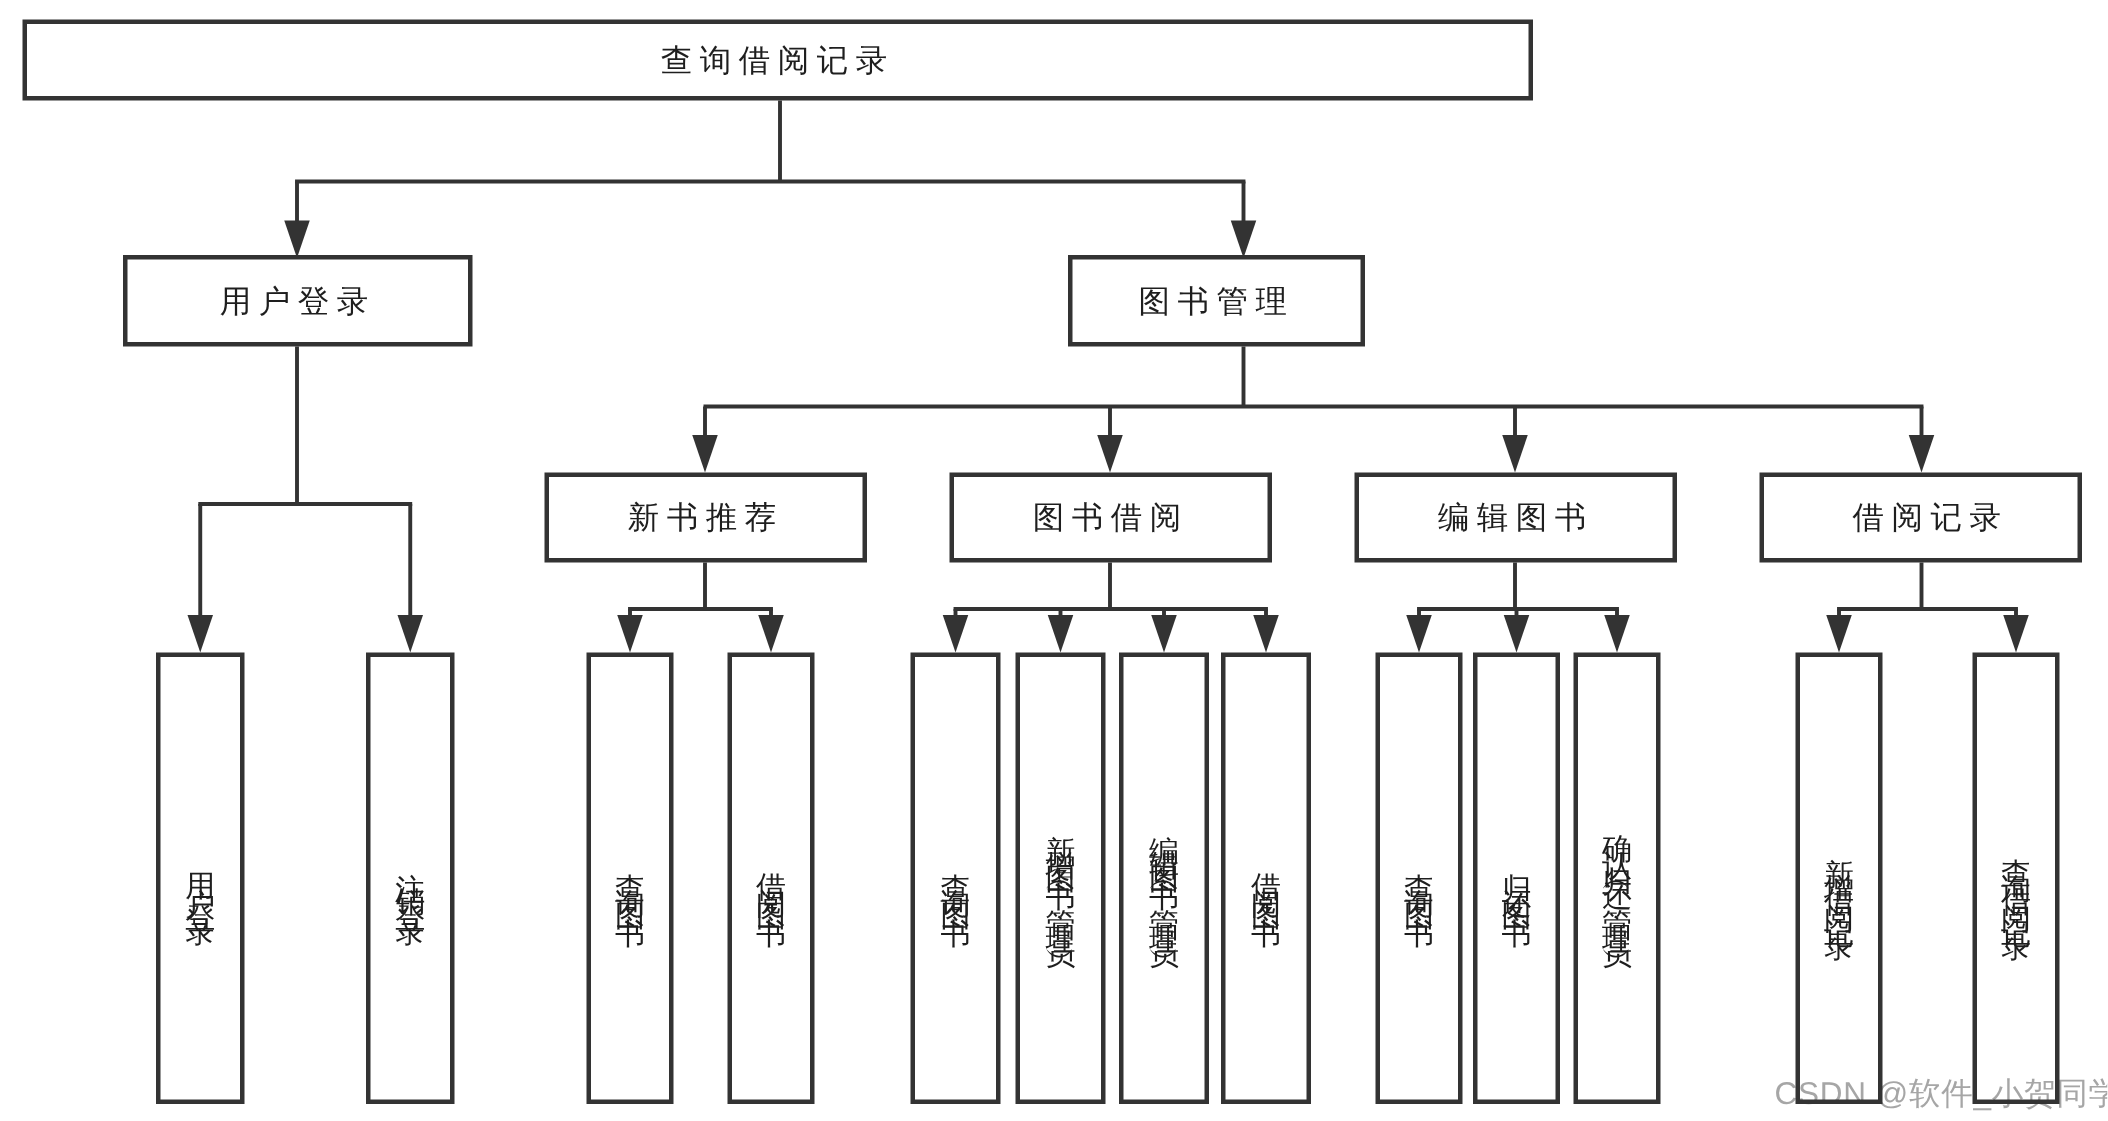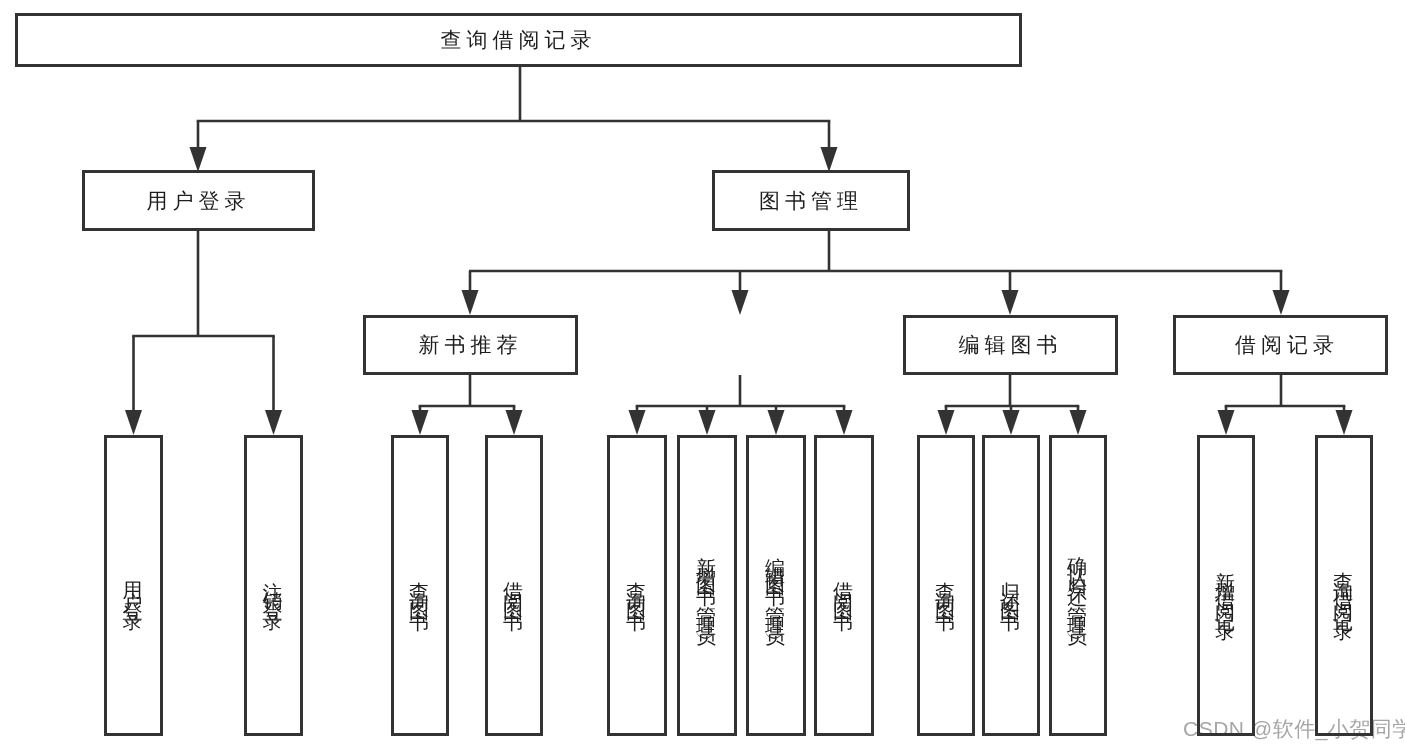--- a/index.html
+++ b/index.html
@@ -136,20 +136,21 @@
       <polygon points="1335.5,410 1352.5,410 1344,435"></polygon>
     </g>
   </svg>
 
   <div class="hbox" style="left:15px; top:13px; width:1007px; height:54px;">查询借阅记录</div>
 
   <div class="hbox" style="left:82px; top:170px; width:233px; height:61px;">用户登录</div>
   <div class="hbox" style="left:712px; top:170px; width:198px; height:61px;">图书管理</div>
 
   <div class="hbox" style="left:363px; top:315px; width:215px; height:60px;">新书推荐</div>
+  <div class="hbox" style="left:633px; top:315px; width:215px; height:60px;">图书借阅</div>
   <div class="hbox" style="left:903px; top:315px; width:215px; height:60px;">编辑图书</div>
   <div class="hbox" style="left:1173px; top:315px; width:215px; height:60px;padding-left:13px;">借阅记录</div>
 
   <div class="vbox" style="left:104px; width:59px;">用户登录</div>
   <div class="vbox" style="left:244px; width:59px;">注销登录</div>
 
   <div class="vbox" style="left:391px; width:58px;">查询图书</div>
   <div class="vbox" style="left:485px; width:58px;">借阅图书</div>
 
   <div class="vbox" style="left:607px; width:60px;">查询图书</div>

